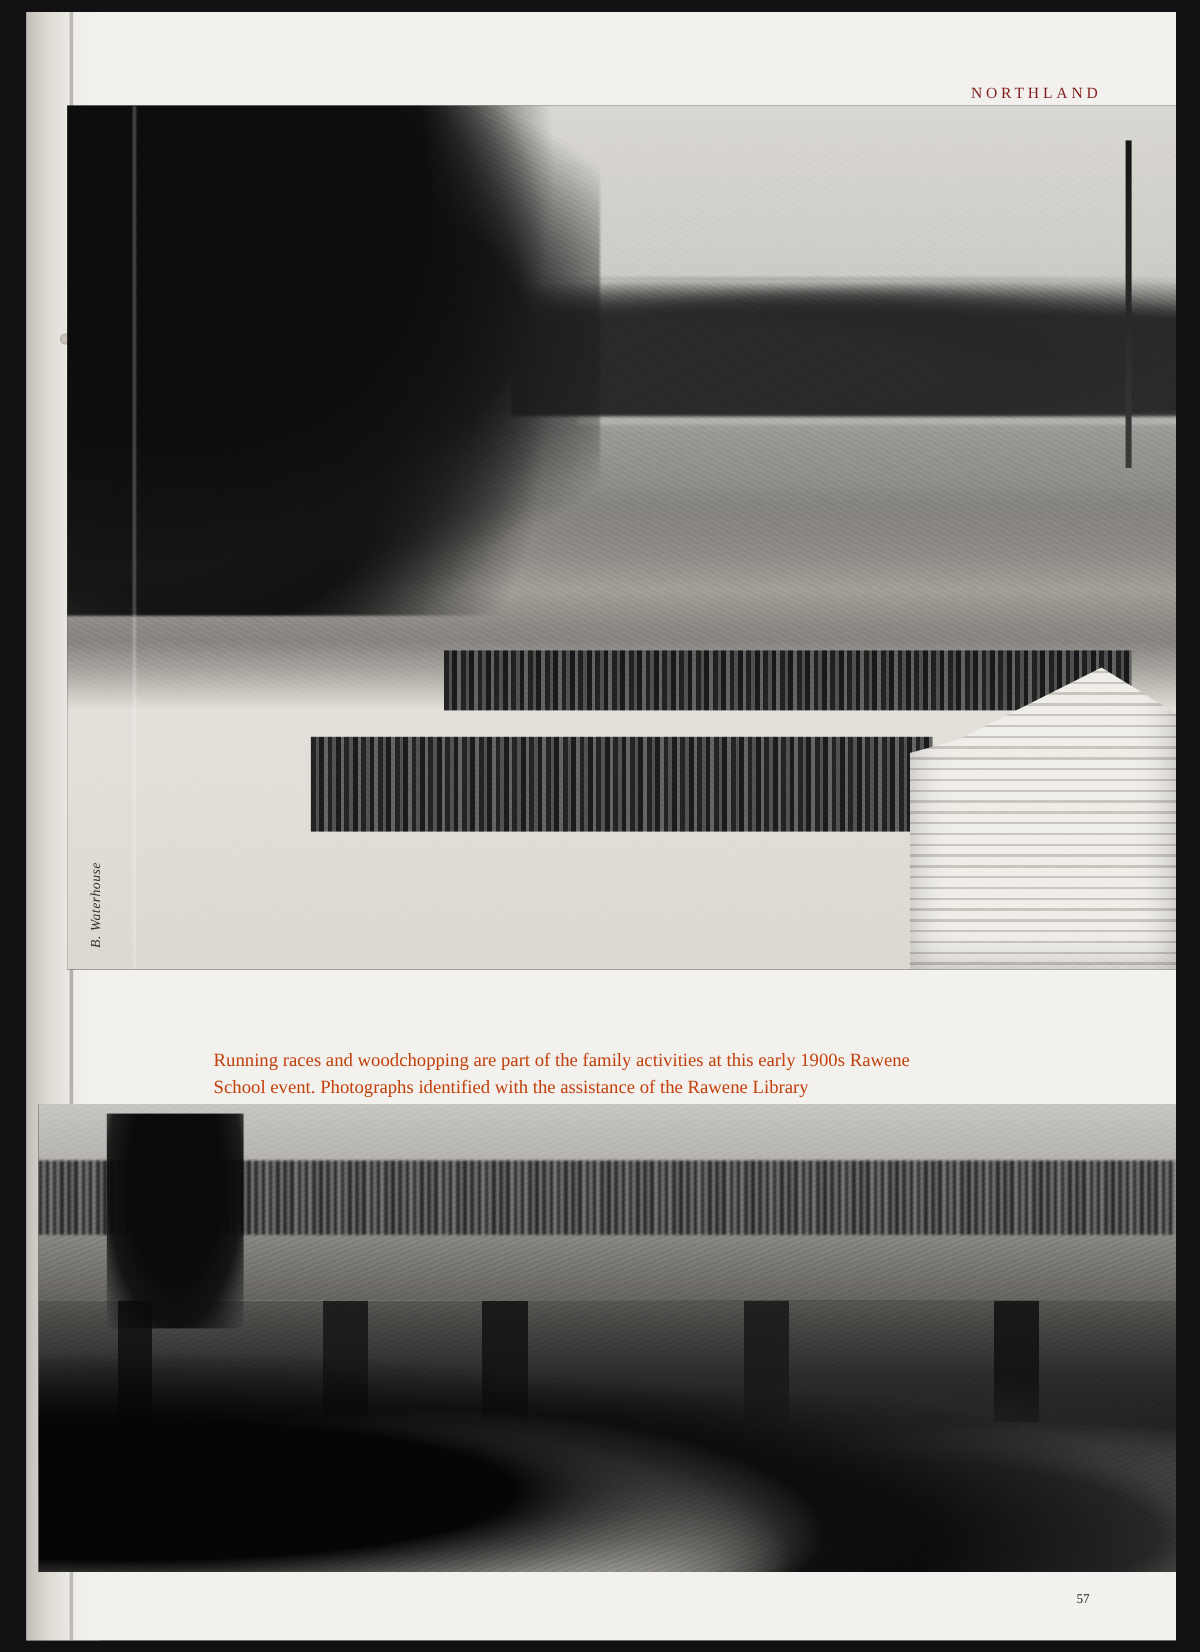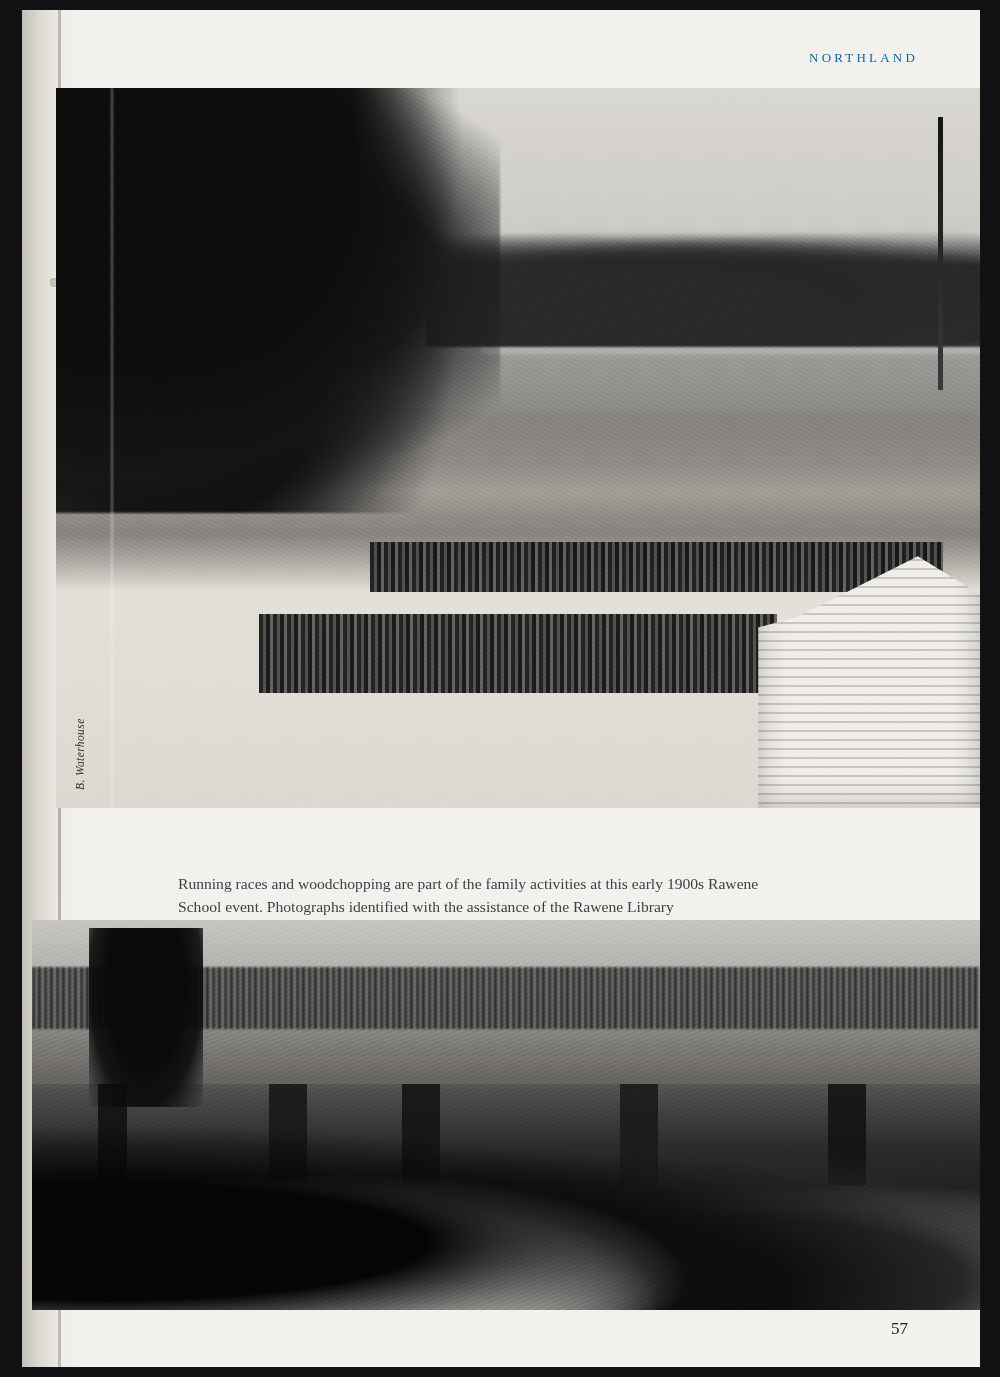--- a/index.html
+++ b/index.html
@@ -53,25 +53,25 @@
     width: 9px; height: 9px;
     border-radius: 50%;
     background: #c9c5bd;
     box-shadow: inset 0 0 2px #8e8a82;
   }
 
   
   .runhead {
     position: absolute;
     right: 62px;
-    top: 40px;
+    top: 60px;
     font-family: "Liberation Serif", serif;
     font-size: 13px;
     letter-spacing: 3.2px;
-    color: #0369a1;
+    color: #7f1d1d;
   }
 
   
   .photo {
     position: absolute;
     overflow: hidden;
     background: #3a3a3a;
   }
   .photo-top {
     left: 34px;
@@ -246,30 +246,30 @@
     letter-spacing: .5px;
   }
   .caption {
     position: absolute;
     left: 156px;
     top: 862px;
     width: 600px;
     font-family: "Liberation Serif", serif;
     font-size: 15.6px;
     line-height: 1.48;
-    color: #404040;
+    color: #c2410c;
   }
 
   
   .folio {
     position: absolute;
     right: 72px;
     bottom: 28px;
     font-family: "Liberation Serif", serif;
-    font-size: 17px;
+    font-size: 11px;
     color: #222;
   }
 </style>
 </head>
 <body>
 
 <div class="scan">
   <div class="page">
 
     <div class="gutter"></div>

